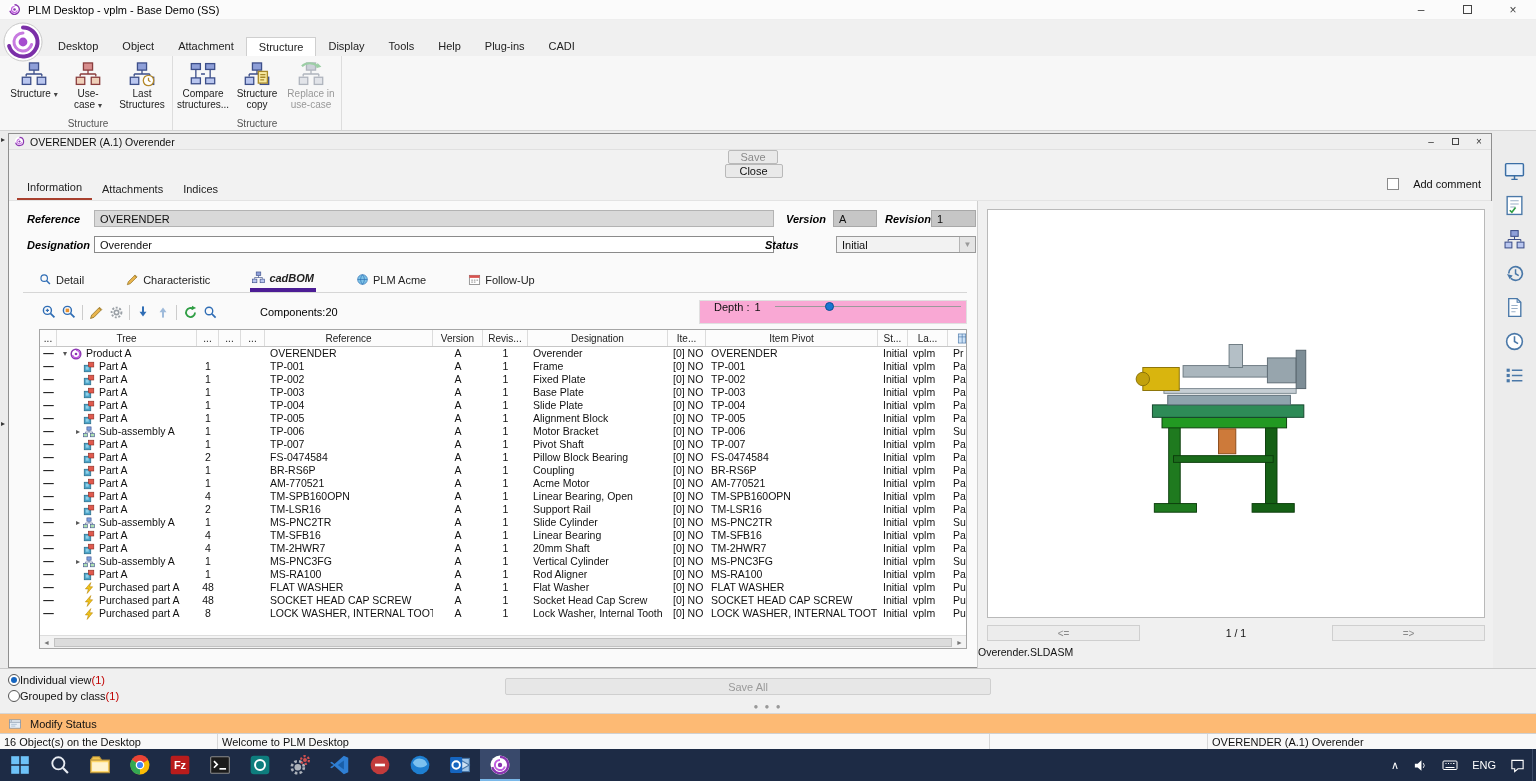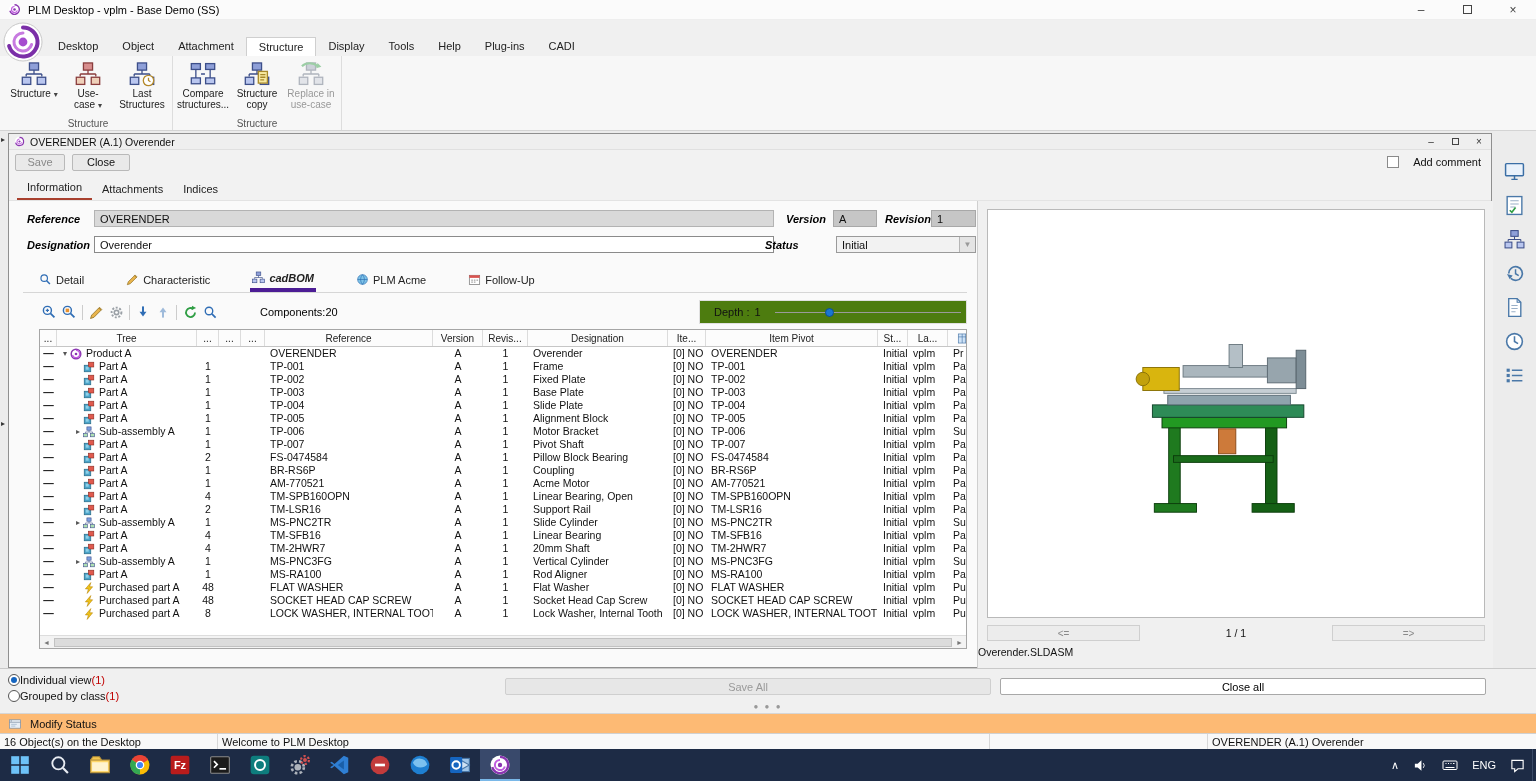--- a/index.html
+++ b/index.html
@@ -38,21 +38,21 @@
   .edgearrow{position:absolute;font-size:8px;color:#333;left:1px;}
 
   
   #mdi{position:absolute;left:8px;top:2px;width:1484px;height:535px;background:#f2f2f2;border:1px solid #8f8f8f;}
   #mdi-titlebar{position:absolute;top:0;left:0;right:0;height:16px;background:#efefef;display:flex;align-items:center;border-bottom:1px solid #e0e0e0;}
   #mdi-titlebar .appico{width:11px;height:11px;margin:0 5px 0 5px;}
   #mdi-titlebar .ttl{font-size:10.5px;}
   #mdi-controls{margin-left:auto;display:flex;}
   .mwbtn{width:24px;height:15px;display:flex;align-items:center;justify-content:center;font-size:10px;color:#333;}
   .mwbtn .maxbox{width:7px;height:7px;border:1px solid #444;}
-  #mdi-toolbar{position:absolute;top:16px;left:0;right:0;height:24px;display:flex;align-items:center;}
+  #mdi-toolbar{position:absolute;top:16px;left:0;right:0;height:24px;display:flex;align-items:center;flex-direction:column;}
   .btn{height:17px;display:flex;align-items:center;justify-content:center;background:#e9e9e9;border:1px solid #b9b9b9;font-size:11px;border-radius:2px;}
   #save-btn{width:50px;margin-left:6px;color:#8a8a8a;}
   #close-btn{width:58px;margin-left:7px;color:#111;}
   #addcomment{margin-left:auto;margin-right:10px;display:flex;align-items:center;gap:14px;}
   .cbox{width:12px;height:12px;background:#fff;border:1px solid #8a8a8a;}
   #mdi-tabs{position:absolute;top:40px;left:0;right:0;height:26px;display:flex;align-items:flex-end;padding-left:8px;}
   .dtab{padding:4px 10px 5px;font-size:11px;color:#222;}
   .dtab.active{border-bottom:2px solid #a8402e;}
   #mdi-content{position:absolute;top:66px;left:0;right:0;bottom:0;background:#fafafa;border-top:1px solid #e3e3e3;}
 
@@ -68,21 +68,21 @@
   
   #subtabs{position:absolute;left:14px;top:66px;width:944px;height:26px;display:flex;align-items:center;gap:38px;padding-left:14px;border-bottom:1px solid #d6d6d6;}
   .stab{display:flex;align-items:center;gap:4px;font-size:11px;color:#222;height:100%;padding:0 2px;}
   .stab.active{font-weight:bold;border-bottom:4px solid #4c1d95;font-style:italic;}
 
   
   #bomtoolbar{position:absolute;left:30px;top:99px;width:928px;height:24px;display:flex;align-items:center;}
   .tbtn{width:20px;height:20px;display:flex;align-items:center;justify-content:center;}
   .tsep{width:1px;height:15px;background:#ccc;margin:0 3px;}
   #components{margin-left:40px;font-size:11px;color:#000;}
-  #depthzone{position:absolute;left:660px;top:0;width:268px;height:24px;background:#4d7c0f;border:1px solid #e0e0e0;display:flex;align-items:center;}
+  #depthzone{position:absolute;left:660px;top:0;width:268px;height:24px;background:#f9a8d4;border:1px solid #e0e0e0;display:flex;align-items:flex-start;}
   #depthlabel{margin-left:14px;font-size:11px;}
   #depthval{margin-left:5px;font-size:11px;}
   #slider{position:relative;margin-left:14px;width:186px;height:10px;}
   #slider .track{position:absolute;top:5px;left:0;right:0;height:1px;background:#9a9a9a;}
   #slider .thumb{position:absolute;top:1px;left:50px;width:9px;height:9px;border-radius:50%;background:#1976d2;border:1px solid #0d4e91;}
 
   
   #bomtable{position:absolute;left:30px;top:128px;width:928px;height:320px;background:#fff;border:1px solid #a5a5a5;overflow:hidden;}
   #thead{display:grid;grid-template-columns:17px 140px 22px 22px 24px 168px 50px 45px 140px 38px 172px 30px 40px 24px;height:17px;background:#fcfcfc;border-bottom:1px solid #c6c6c6;}
   .th{border-right:1px solid #dcdcdc;display:flex;align-items:center;justify-content:center;font-size:10px;color:#222;overflow:hidden;white-space:nowrap;}
@@ -1113,21 +1113,20 @@
           <span>Individual view</span>
           <span class="cnt">(1)</span>
         </div>
         <div class="vopt">
           <span class="radio"></span>
           <span>Grouped by class</span>
           <span class="cnt">(1)</span>
         </div>
       </div>
     <div class="btn" id="saveall">Save All</div>
-    <div class="btn" id="closeall">Close all</div>
     <div id="splitdots">● ● ●</div>
     <div id="modifybar">
       <span class="mico" id="modify-icon">
           <svg width="14" height="14" viewBox="0 0 20 20">
             <rect x="2" y="4" width="16" height="12" fill="#e8eef5" stroke="#7a8ca0"></rect>
             <path d="M2 7.5h16" stroke="#7a8ca0"></path>
             <circle cx="4.6" cy="5.7" r=".9" fill="#7a8ca0"></circle>
             <path d="M4.5 10.5h8M4.5 13h6" stroke="#9ab0c8"></path>
           </svg>
         </span>

